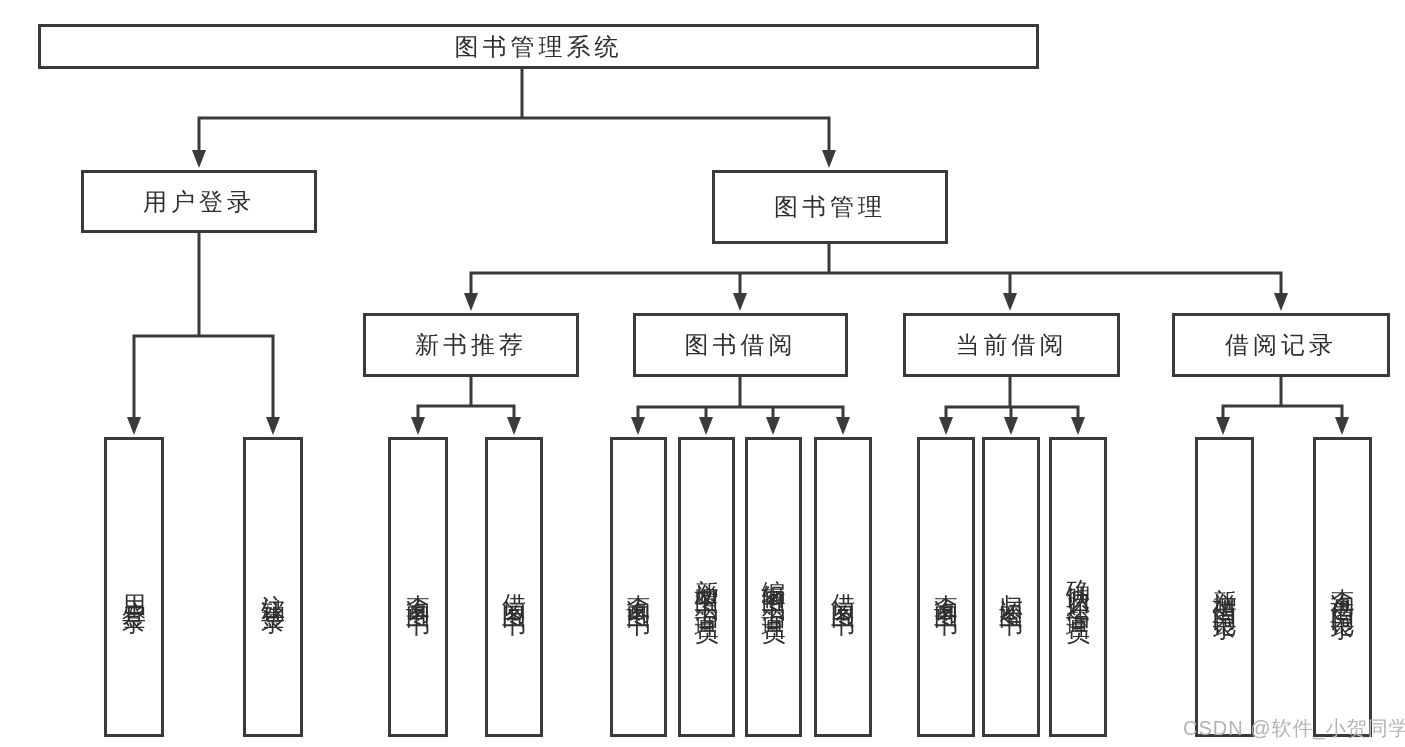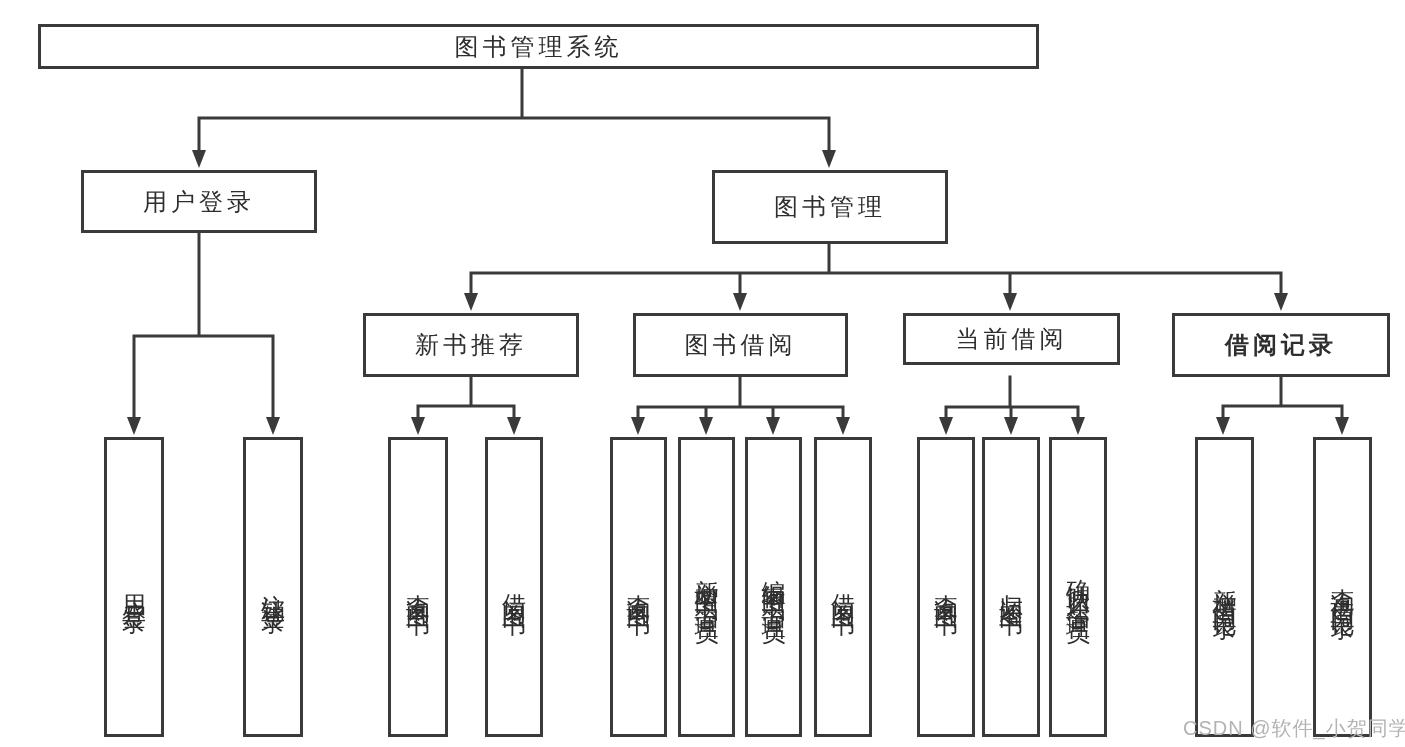--- a/index.html
+++ b/index.html
@@ -45,22 +45,22 @@
     writing-mode: vertical-rl;
     text-orientation: mixed;
     letter-spacing: 6px;
   }
   
   .p-root   { left: 22px;  top: 24px;  width: 1001px; height: 45px; margin-left: 16px; }
   .p-login  { left: 81px;  top: 170px; width: 236px;  height: 63px; }
   .p-mgmt   { left: 712px; top: 170px; width: 236px;  height: 74px; }
   .p-rec    { left: 363px; top: 313px; width: 216px;  height: 64px; }
   .p-borrow { left: 633px; top: 313px; width: 215px;  height: 64px; }
-  .p-cur    { left: 903px; top: 313px; width: 217px;  height: 52px; }
-  .p-recs   { left: 1172px;top: 313px; width: 218px;  height: 64px; font-weight: bold; }
+  .p-cur    { left: 903px; top: 313px; width: 217px;  height: 64px; }
+  .p-recs   { left: 1172px;top: 313px; width: 218px;  height: 64px; }
   
   .p-a1 { left: 104px;  width: 60px; }
   .p-a2 { left: 243px;  width: 60px; }
   .p-b1 { left: 388px;  width: 60px; }
   .p-b2 { left: 485px;  width: 58px; }
   .p-c1 { left: 610px;  width: 57px; }
   .p-c2 { left: 678px;  width: 57px; }
   .p-c3 { left: 745px;  width: 57px; }
   .p-c4 { left: 814px;  width: 58px; }
   .p-d1 { left: 917px;  width: 58px; }

